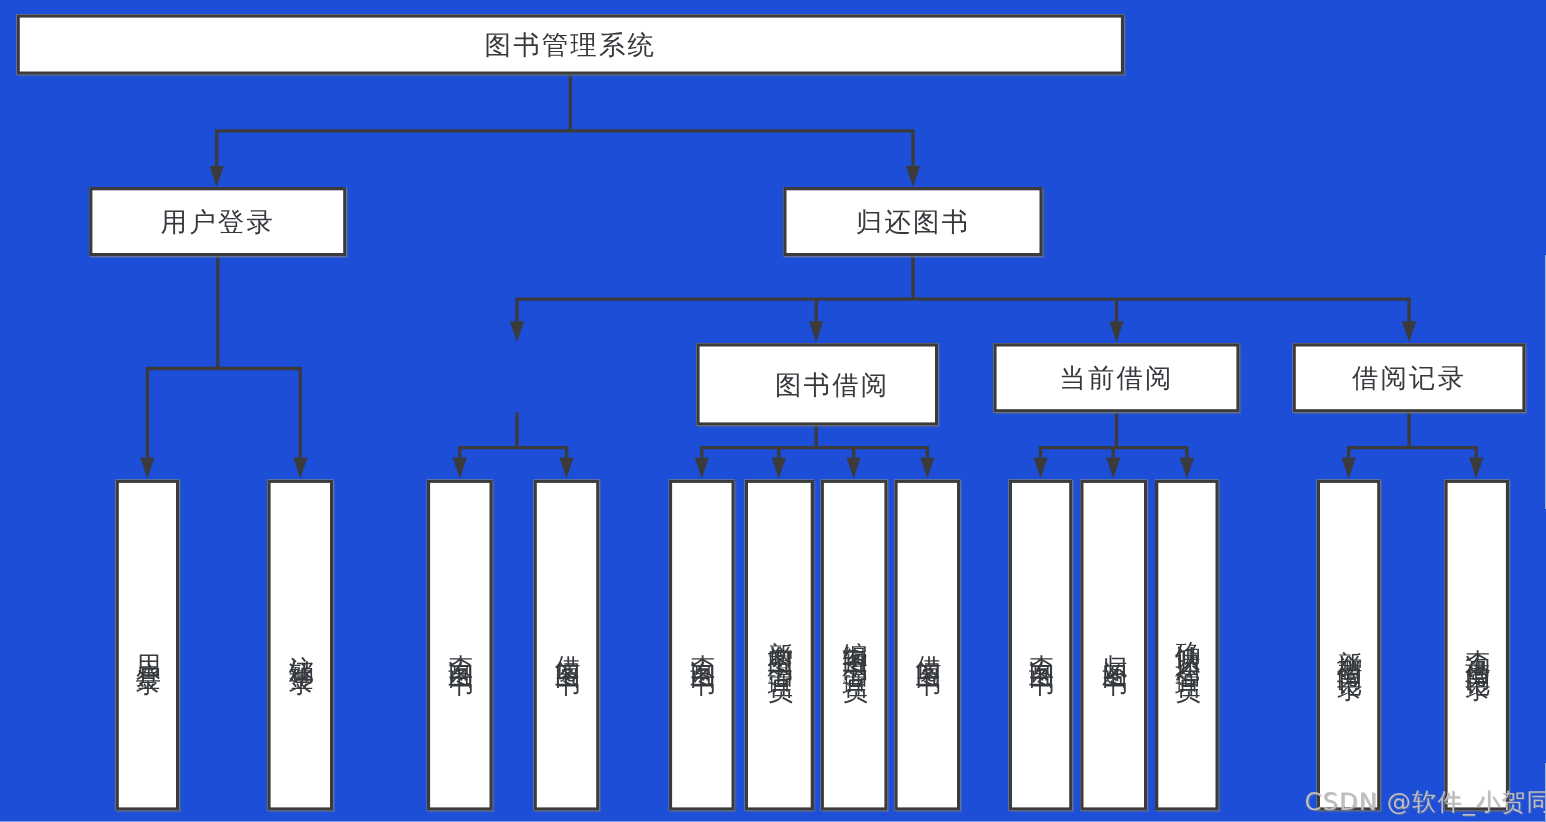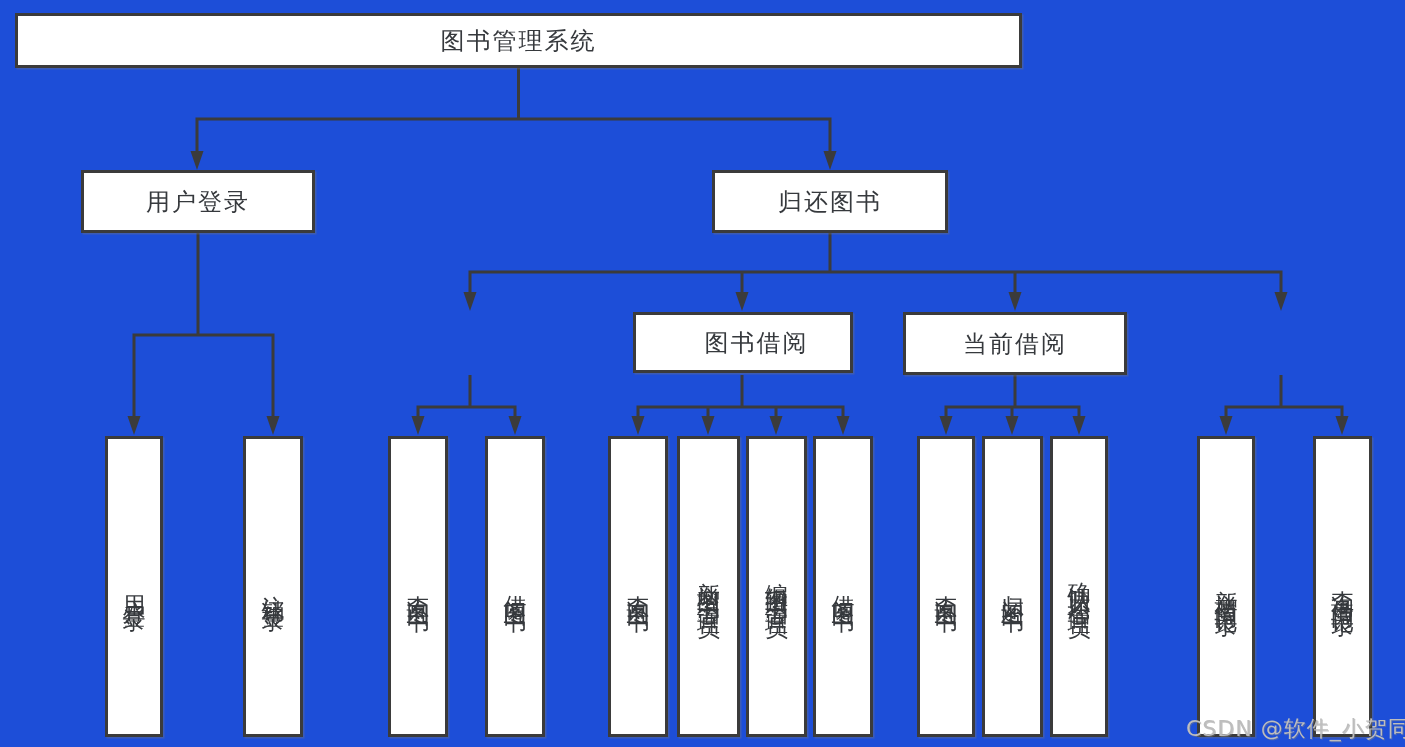--- a/index.html
+++ b/index.html
@@ -48,21 +48,21 @@
     color: #bdbdbd;
     letter-spacing: 1px;
     text-shadow: 1px 1px 0 rgba(130,130,130,0.45);
     white-space: nowrap;
   }
   
   .n-root   { left:15px;   top:13px;  width:1007px; height:55px; }
   .n-login  { left:81px;   top:170px; width:234px;  height:63px; }
   .n-mgmt   { left:712px;  top:170px; width:236px;  height:63px; }
   .n-newrec { left:362px;  top:312px; width:217px;  height:63px; }
-  .n-borrow { left:633px;  top:312px; width:220px;  height:61px;padding-left:27px; }
+  .n-borrow { left:633px;  top:312px; width:220px;  height:75px;padding-left:27px; }
   .n-curr   { left:903px;  top:312px; width:224px;  height:63px;text-align:right; }
   .n-recs   { left:1175px; top:312px; width:212px;  height:63px; }
   .l-a1 { left:105px;  top:436px; width:58px; height:301px; }
   .l-a2 { left:243px;  top:436px; width:60px; height:301px; }
   .l-b1 { left:388px;  top:436px; width:60px; height:301px; }
   .l-b2 { left:485px;  top:436px; width:60px; height:301px; }
   .l-c1 { left:608px;  top:436px; width:60px; height:301px; }
   .l-c2 { left:677px;  top:436px; width:63px; height:301px; }
   .l-c3 { left:746px;  top:436px; width:61px; height:301px; }
   .l-c4 { left:813px;  top:436px; width:60px; height:301px; }
@@ -127,20 +127,23 @@
   <div class="box n-mgmt">
     <span>归还图书</span>
   </div>
 
   <div class="box n-borrow">
     <span>图书借阅</span>
   </div>
   <div class="box n-curr">
     <span>当前借阅</span>
   </div>
+  <div class="box n-recs">
+    <span>借阅记录</span>
+  </div>
 
   <div class="box v l-a1">
     <span>用户登录</span>
   </div>
   <div class="box v l-a2">
     <span>注销登录</span>
   </div>
 
   <div class="box v l-b1">
     <span>查询图书</span>

